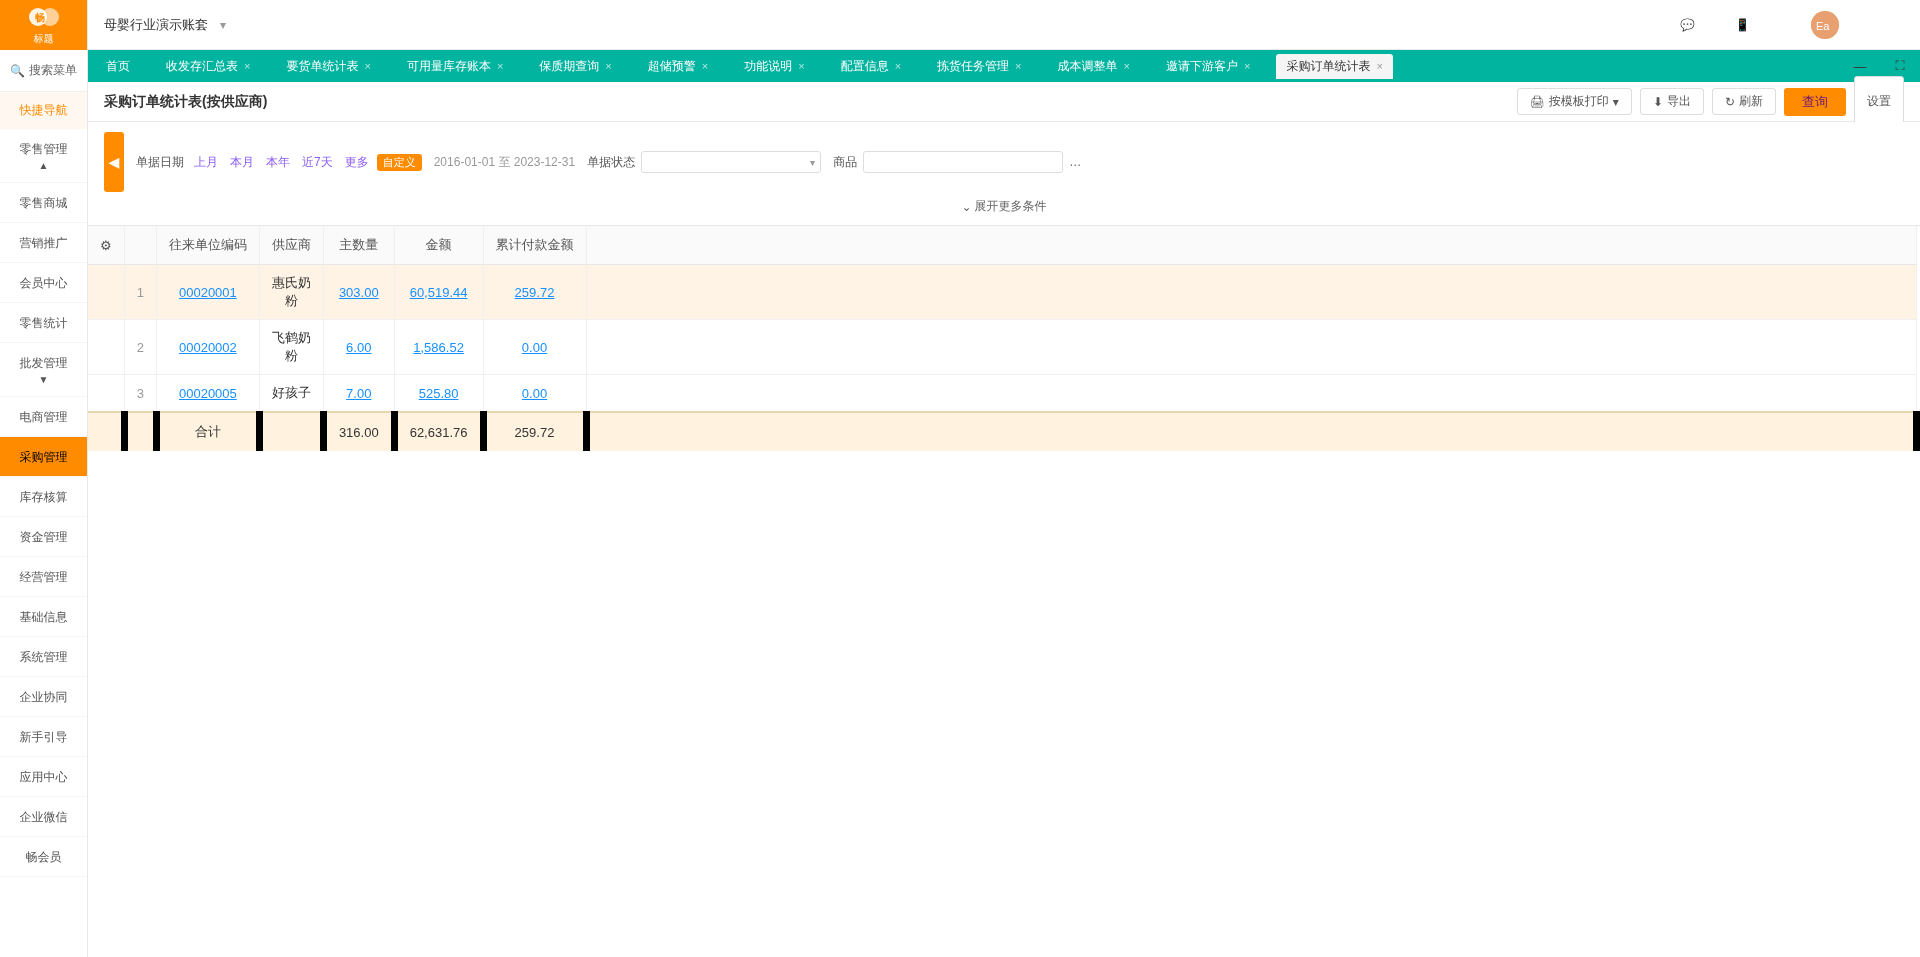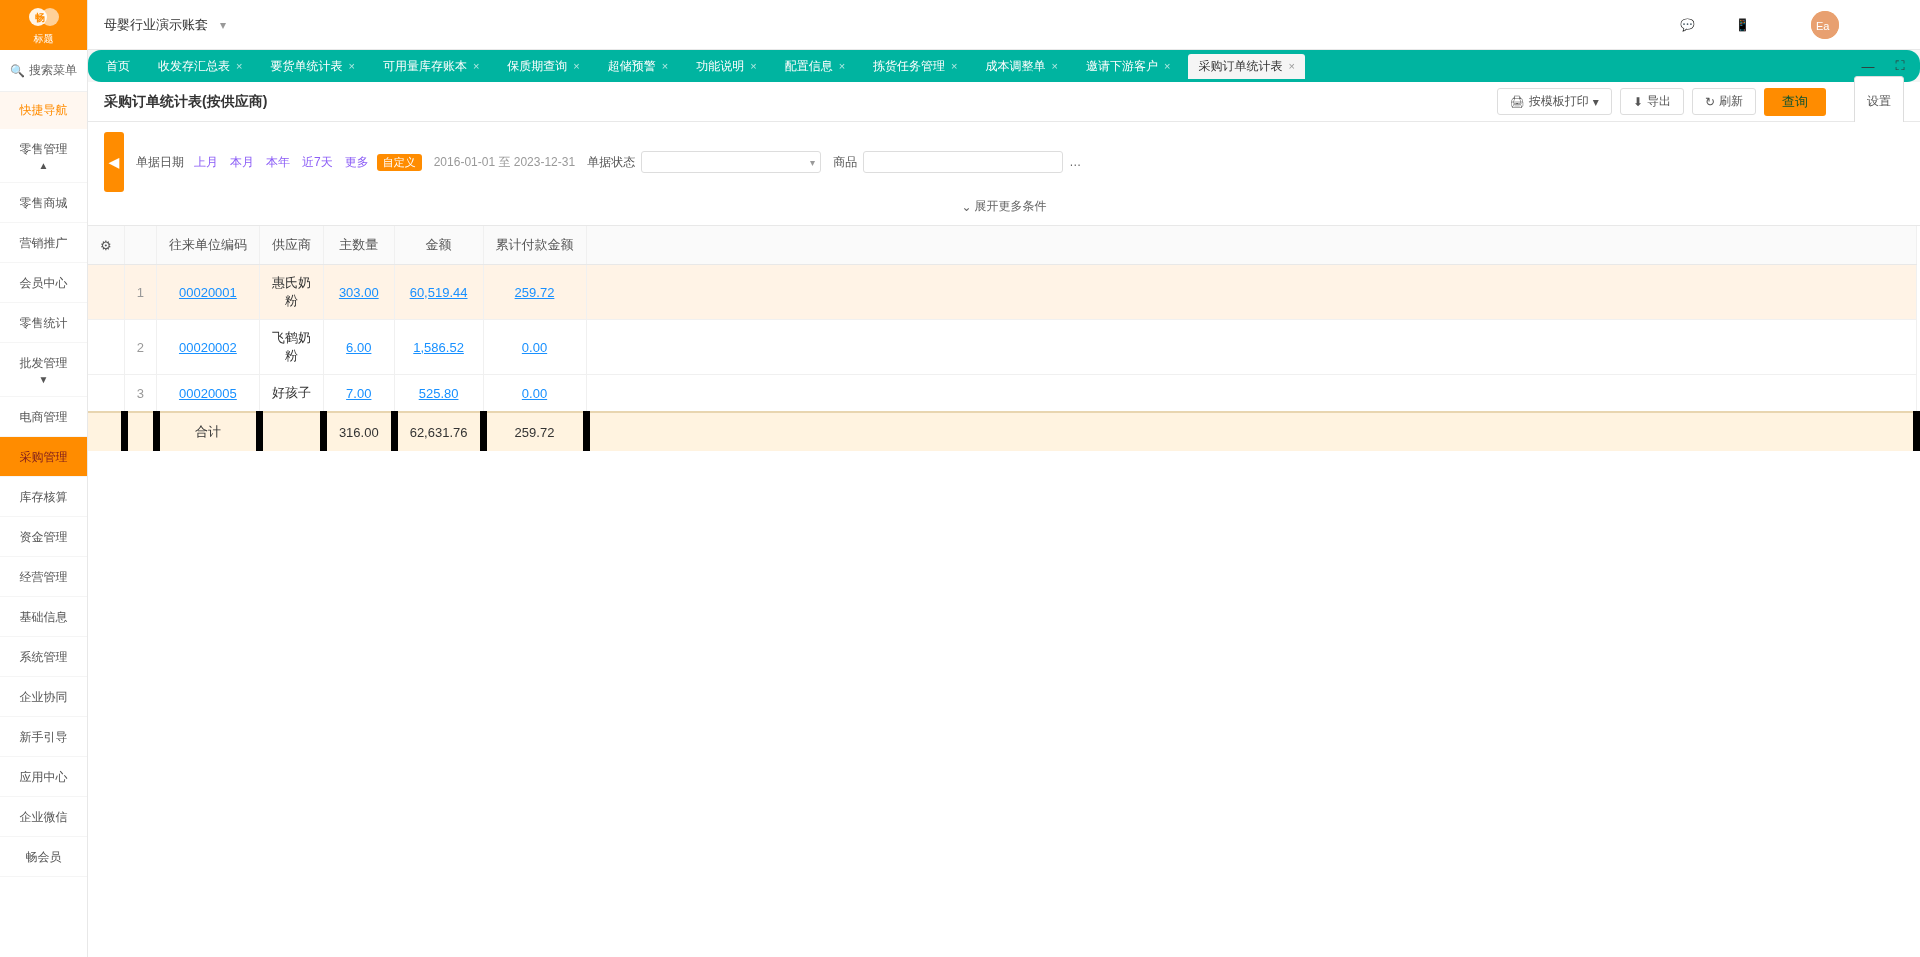--- a/index.html
+++ b/index.html
@@ -7,46 +7,46 @@
 
     
     .sidebar { width: 88px; background: #fff; display: flex; flex-direction: column; border-right: 1px solid #e8e8e8; flex-shrink: 0; height: 957px; }
     .sidebar-logo { background: #ff8c00; height: 50px; display: flex; align-items: center; justify-content: center; color: #fff; font-size: 11px; flex-direction: column; padding: 4px; }
     .sidebar-logo-icon { width: 36px; height: 28px; display: flex; align-items: center; justify-content: center; }
     .sidebar-logo-icon svg { width: 32px; height: 24px; }
     .sidebar-logo-text { font-size: 10px; color: #fff; margin-top: 2px; }
     .sidebar-search { padding: 8px 6px; border-bottom: 1px solid #f0f0f0; }
     .sidebar-search-btn { width: 100%; background: none; border: none; color: #666; font-size: 12px; cursor: pointer; padding: 4px; display: flex; align-items: center; gap: 4px; }
     .sidebar-nav-item { padding: 10px 6px; text-align: center; cursor: pointer; color: #555; font-size: 12px; border-bottom: 1px solid #f5f5f5; position: relative; }
-    .sidebar-nav-item.active { color: #7f1d1d; background: #ff8c00; }
+    .sidebar-nav-item.active { color: #000000; background: #ff8c00; }
     .sidebar-nav-item .nav-label { display: block; margin-top: 2px; }
     .sidebar-nav-item .arrow { font-size: 10px; }
     .sidebar-quick-nav { background: #fff7f0; padding: 10px 6px; text-align: center; font-size: 12px; color: #ff8c00; cursor: pointer; }
 
     
     .main { flex: 1; display: flex; flex-direction: column; overflow: hidden; }
 
     
-    .top-nav { background: #00b4a0; height: 32px; display: flex; align-items: center; padding: 0 8px; gap: 8px; flex-shrink: 0; border-radius: 13px; }
+    .top-nav { background: #00b4a0; height: 32px; display: flex; align-items: center; padding: 0 8px; gap: 16px; flex-shrink: 0; }
     .top-nav-item { color: #fff; font-size: 12px; padding: 4px 10px; cursor: pointer; display: flex; align-items: center; gap: 3px; border-radius: 3px; white-space: nowrap; }
     .top-nav-item.active { background: #f5f5f5; color: #333; border-radius: 3px 3px 0 0; }
     .top-nav-close { font-size: 11px; margin-left: 3px; color: rgba(255,255,255,0.7); }
     .top-nav-item.active .top-nav-close { color: #999; }
     .top-nav-spacer { flex: 1; }
     .nav-minimize, .nav-maximize { width: 24px; height: 24px; display: flex; align-items: center; justify-content: center; cursor: pointer; border-radius: 3px; }
 
     
     .header-bar { background: #fff; height: 40px; display: flex; align-items: center; padding: 0 16px; border-bottom: 1px solid #e8e8e8; flex-shrink: 0; gap: 8px; }
     .header-title { font-size: 14px; color: #333; }
     .header-bar-actions { margin-left: auto; display: flex; align-items: center; gap: 8px; }
     .btn-print { border: 1px solid #ddd; background: #fff; padding: 4px 12px; border-radius: 3px; font-size: 12px; cursor: pointer; color: #555; display: flex; align-items: center; gap: 4px; }
     .btn-export { border: 1px solid #ddd; background: #fff; padding: 4px 12px; border-radius: 3px; font-size: 12px; cursor: pointer; color: #555; display: flex; align-items: center; gap: 4px; }
     .btn-refresh { border: 1px solid #ddd; background: #fff; padding: 4px 12px; border-radius: 3px; font-size: 12px; cursor: pointer; color: #555; display: flex; align-items: center; gap: 4px; }
-    .btn-query { background: #ff8c00; color: #14532d; border: none; padding: 5px 18px; border-radius: 3px; font-size: 13px; cursor: pointer; }
-    .btn-settings { border: 1px solid #ddd; background: #fff; padding: 16px 12px; border-radius: 3px; font-size: 12px; cursor: pointer; color: #555; margin-left: 20px; }
+    .btn-query { background: #ff8c00; color: #701a75; border: none; padding: 5px 18px; border-radius: 3px; font-size: 13px; cursor: pointer; }
+    .btn-settings { border: 1px solid #ddd; background: #fff; padding: 16px 12px; border-radius: 3px; font-size: 12px; cursor: pointer; color: #555; }
 
     
     .filter-area { background: #fff; padding: 10px 16px; border-bottom: 1px solid #e8e8e8; flex-shrink: 0; }
     .filter-row { display: flex; align-items: center; gap: 12px; flex-wrap: wrap; }
     .filter-item { display: flex; align-items: center; gap: 6px; }
     .filter-label { color: #555; font-size: 12px; white-space: nowrap; }
     .filter-date-btns { display: flex; align-items: center; gap: 4px; }
     .date-btn { border: none; background: none; color: #8b5cf6; font-size: 12px; cursor: pointer; padding: 2px 4px; }
     .date-custom-badge { background: #ff8c00; color: #fff; border-radius: 3px; font-size: 11px; padding: 1px 6px; cursor: pointer; }
     .date-range-text { font-size: 12px; color: #999; }

